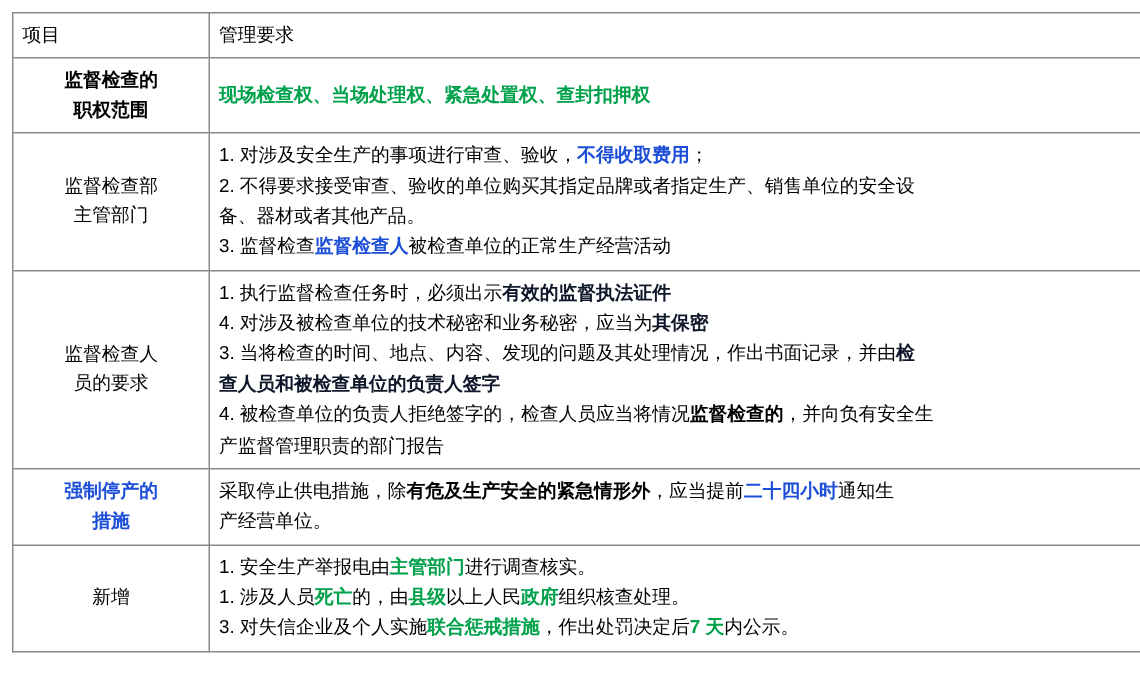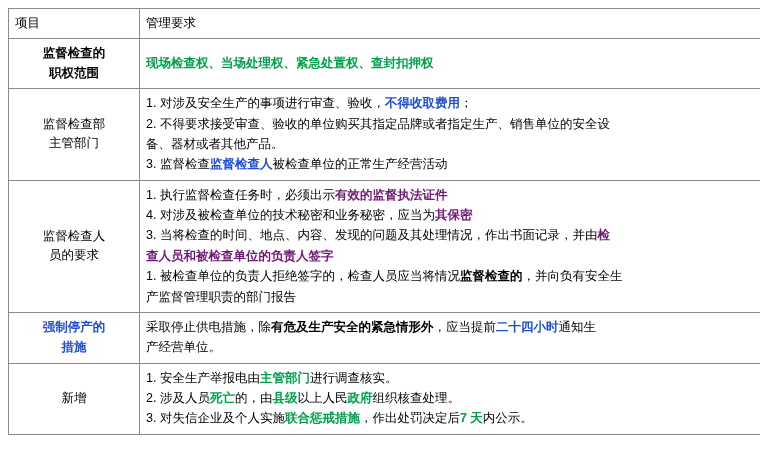--- a/index.html
+++ b/index.html
@@ -43,21 +43,21 @@
   }
   .hdr {
     font-size: 12.5px;
   }
   td.hdr-item { text-align: left; padding-left: 10px; }
   td.hdr-req  { text-align: left; padding-left: 10px; }
 
   .b { font-weight: bold; }
   .green { color: #00a14b; font-weight: bold; }
   .red { color: #1d4ed8; font-weight: bold; }
-  .blue { color: #701a75; font-weight: bold; }
+  .blue { color: #0f172a; font-weight: bold; }
 
   .row-line { display: block; }
   .cell-lines > span.row-line + span.row-line { margin-top: 1px; }
   .center-multi {
     text-align: center;
     line-height: 1.5;
   }
 </style>
 </head>
 <body>
@@ -93,39 +93,39 @@
         <tr>
           <td class="col-item center-multi">
             <span class="row-line">监督检查人</span>
             <span class="row-line">员的要求</span>
           </td>
           <td class="col-req cell-lines">
             <span class="row-line"><span>1. 执行监督检查任务时，必须出示</span><span class="blue">有效的监督执法证件</span></span>
             <span class="row-line"><span>4. 对涉及被检查单位的技术秘密和业务秘密，应当为</span><span class="blue">其保密</span></span>
             <span class="row-line"><span>3. 当将检查的时间、地点、内容、发现的问题及其处理情况，作出书面记录，并由</span><span class="blue">检</span></span>
             <span class="row-line"><span class="blue">查人员和被检查单位的负责人签字</span></span>
-            <span class="row-line"><span>1. 被检查单位的负责人拒绝签字的，检查人员应当将情况</span><span class="b">监督检查的</span><span>，并向负有安全生</span></span>
+            <span class="row-line"><span>4. 被检查单位的负责人拒绝签字的，检查人员应当将情况</span><span class="b">监督检查的</span><span>，并向负有安全生</span></span>
             <span class="row-line"><span>产监督管理职责的部门报告</span></span>
           </td>
         </tr>
         <tr>
           <td class="col-item center-multi b red">
             <span class="row-line">强制停产的</span>
             <span class="row-line">措施</span>
           </td>
           <td class="col-req cell-lines">
             <span class="row-line"><span>采取停止供电措施，除</span><span class="b">有危及生产安全的紧急情形外</span><span>，应当提前</span><span class="red">二十四小时</span><span>通知生</span></span>
             <span class="row-line"><span>产经营单位。</span></span>
           </td>
         </tr>
         <tr>
           <td class="col-item center-multi">
             <span class="row-line">新增</span>
           </td>
           <td class="col-req cell-lines">
             <span class="row-line"><span>1. 安全生产举报电由</span><span class="green">主管部门</span><span>进行调查核实。</span></span>
-            <span class="row-line"><span>2. 涉及人员</span><span class="green">死亡</span><span>的，由</span><span class="green">县级</span><span>以上人民</span><span class="green">政府</span><span>组织核查处理。</span></span>
+            <span class="row-line"><span>1. 涉及人员</span><span class="green">死亡</span><span>的，由</span><span class="green">县级</span><span>以上人民</span><span class="green">政府</span><span>组织核查处理。</span></span>
             <span class="row-line"><span>3. 对失信企业及个人实施</span><span class="green">联合惩戒措施</span><span>，作出处罚决定后</span><span class="green">7 天</span><span>内公示。</span></span>
           </td>
         </tr>
       </tbody>
   </table>
 </div>
 
 </body></html>

